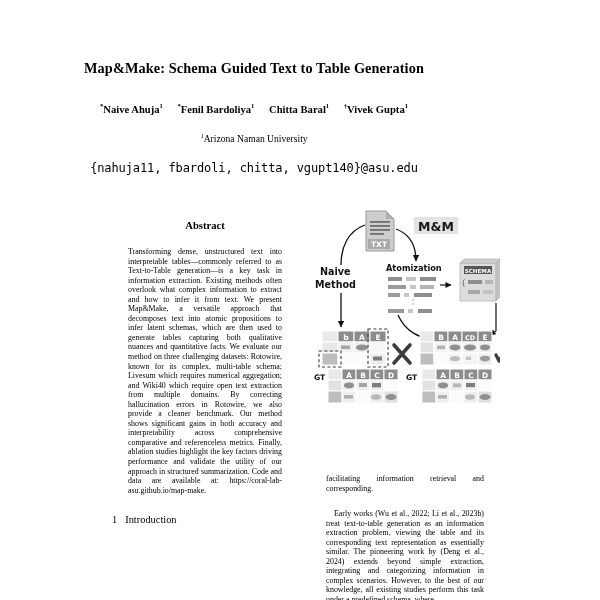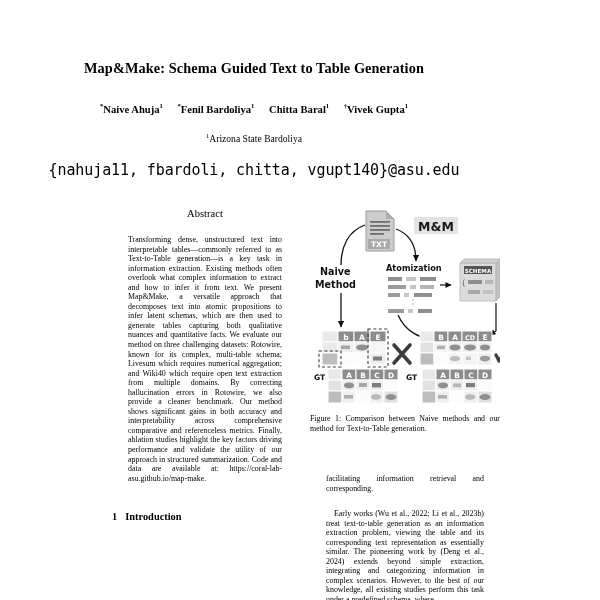--- a/index.html
+++ b/index.html
@@ -37,50 +37,50 @@
   .affil{
     position:absolute;
     top:133px;left:0;right:0;
     text-align:center;
     font-size:9.6px;
   }
   .email{
     position:absolute;
     top:161px;left:0;right:0;
     text-align:center;
-    font-size:15px;
+    font-size:12px;
     font-family:"DejaVu Sans Mono","Liberation Mono",monospace;
     letter-spacing:-0.1px;
   }
   
   .col-left{
     position:absolute;
     left:112px;top:208px;
     width:186px;
   }
   .sec-head{
     text-align:center;
     font-size:10.6px;
-    font-weight:normal;
-    margin:0 0 6px 0;
+    font-weight:bold;
+    margin:12px 0 6px 0;
   }
   p.body{
     margin:16px;
     font-size:7.9px;
     line-height:9.55px;
     text-align:justify;
     text-justify:inter-word;
     hyphens:manual;
   }
   p.body + p.body{margin-top:0;}
   .indent{text-indent:8px;}
   .numbered-head{
     font-size:10.4px;
-    font-weight:bold;
-    margin:28px 0 7px 0;
+    font-weight:normal;
+    margin:19px 0 7px 0;
   }
   .numbered-head .num{margin-right:8px;}
   
   .figure{
     position:absolute;
     left:310px;top:203px;
     width:190px;height:205px;
   }
   .fig-caption{
     position:absolute;
@@ -104,21 +104,21 @@
 
   <div class="title">Map&amp;Make: Schema Guided Text to Table Generation</div>
 
   <div class="authors">
     <span class="au"><sup>*</sup><span>Naive Ahuja</span><sup>1</sup></span>
     <span class="au"><sup>*</sup><span>Fenil Bardoliya</span><sup>1</sup></span>
     <span class="au"><sup></sup><span>Chitta Baral</span><sup>1</sup></span>
     <span class="au"><sup>†</sup><span>Vivek Gupta</span><sup>1</sup></span>
   </div>
 
-  <div class="affil"><sup>1</sup><span>Arizona State Bardoliya</span></div>
+  <div class="affil"><sup>1</sup><span>Arizona Naman University</span></div>
 
   <div class="email">{nahuja11, fbardoli, chitta, vgupt140}@asu.edu</div>
 
   <div class="col-left">
     <div class="sec-head">Abstract</div>
     <p class="body">Transforming dense, unstructured text into interpretable tables—commonly referred to as Text-to-Table generation—is a key task in information extraction. Existing methods often overlook what complex information to extract and how to infer it from text. We present Map&amp;Make, a versatile approach that decomposes text into atomic propositions to infer latent schemas, which are then used to generate tables capturing both qualitative nuances and quantitative facts. We evaluate our method on three challenging datasets: Rotowire, known for its complex, multi-table schema; Livesum which requires numerical aggregation; and Wiki40 which require open text extraction from multiple domains. By correcting hallucination errors in Rotowire, we also provide a cleaner benchmark. Our method shows significant gains in both accuracy and interpretability across comprehensive comparative and referenceless metrics. Finally, ablation studies highlight the key factors driving performance and validate the utility of our approach in structured summarization. Code and data are available at: https://coral-lab-asu.github.io/map-make.</p>
 
     <div class="numbered-head">
       <span class="num">1</span><span>Introduction</span>
     </div>
@@ -320,20 +320,19 @@
         <rect x="140" y="188" width="14" height="12" fill="#fbfbfb" stroke="#fff" stroke-width="1"></rect>
         <rect x="154" y="188" width="14" height="12" fill="#efefef" stroke="#fff" stroke-width="1"></rect>
         <rect x="168" y="188" width="14" height="12" fill="#e0e0e0" stroke="#fff" stroke-width="1"></rect>
         <rect x="128" y="192" width="9" height="3.6" fill="#b0b0b0"></rect>
         <ellipse cx="160" cy="194" rx="5" ry="2.8" fill="#b8b8b8"></ellipse>
         <ellipse cx="175" cy="194" rx="5.5" ry="3" fill="#8f8f8f"></ellipse>
       </g>
     </svg>
   </div>
 
-  <div class="fig-caption">Figure 1: Comparison between Naive methods and our method for Text-to-Table generation.</div>
 
   <div class="rcol-text">
     <p class="body">facilitating information retrieval and corresponding.</p>
     <p class="body indent">Early works (Wu et al., 2022; Li et al., 2023b) treat text-to-table generation as an information extraction problem, viewing the table and its corresponding text representation as essentially similar. The pioneering work by (Deng et al., 2024) extends beyond simple extraction, integrating and categorizing information in complex scenarios. However, to the best of our knowledge, all existing studies perform this task under a predefined schema, where</p>
   </div>
 
 </div>
 
 </body></html>

